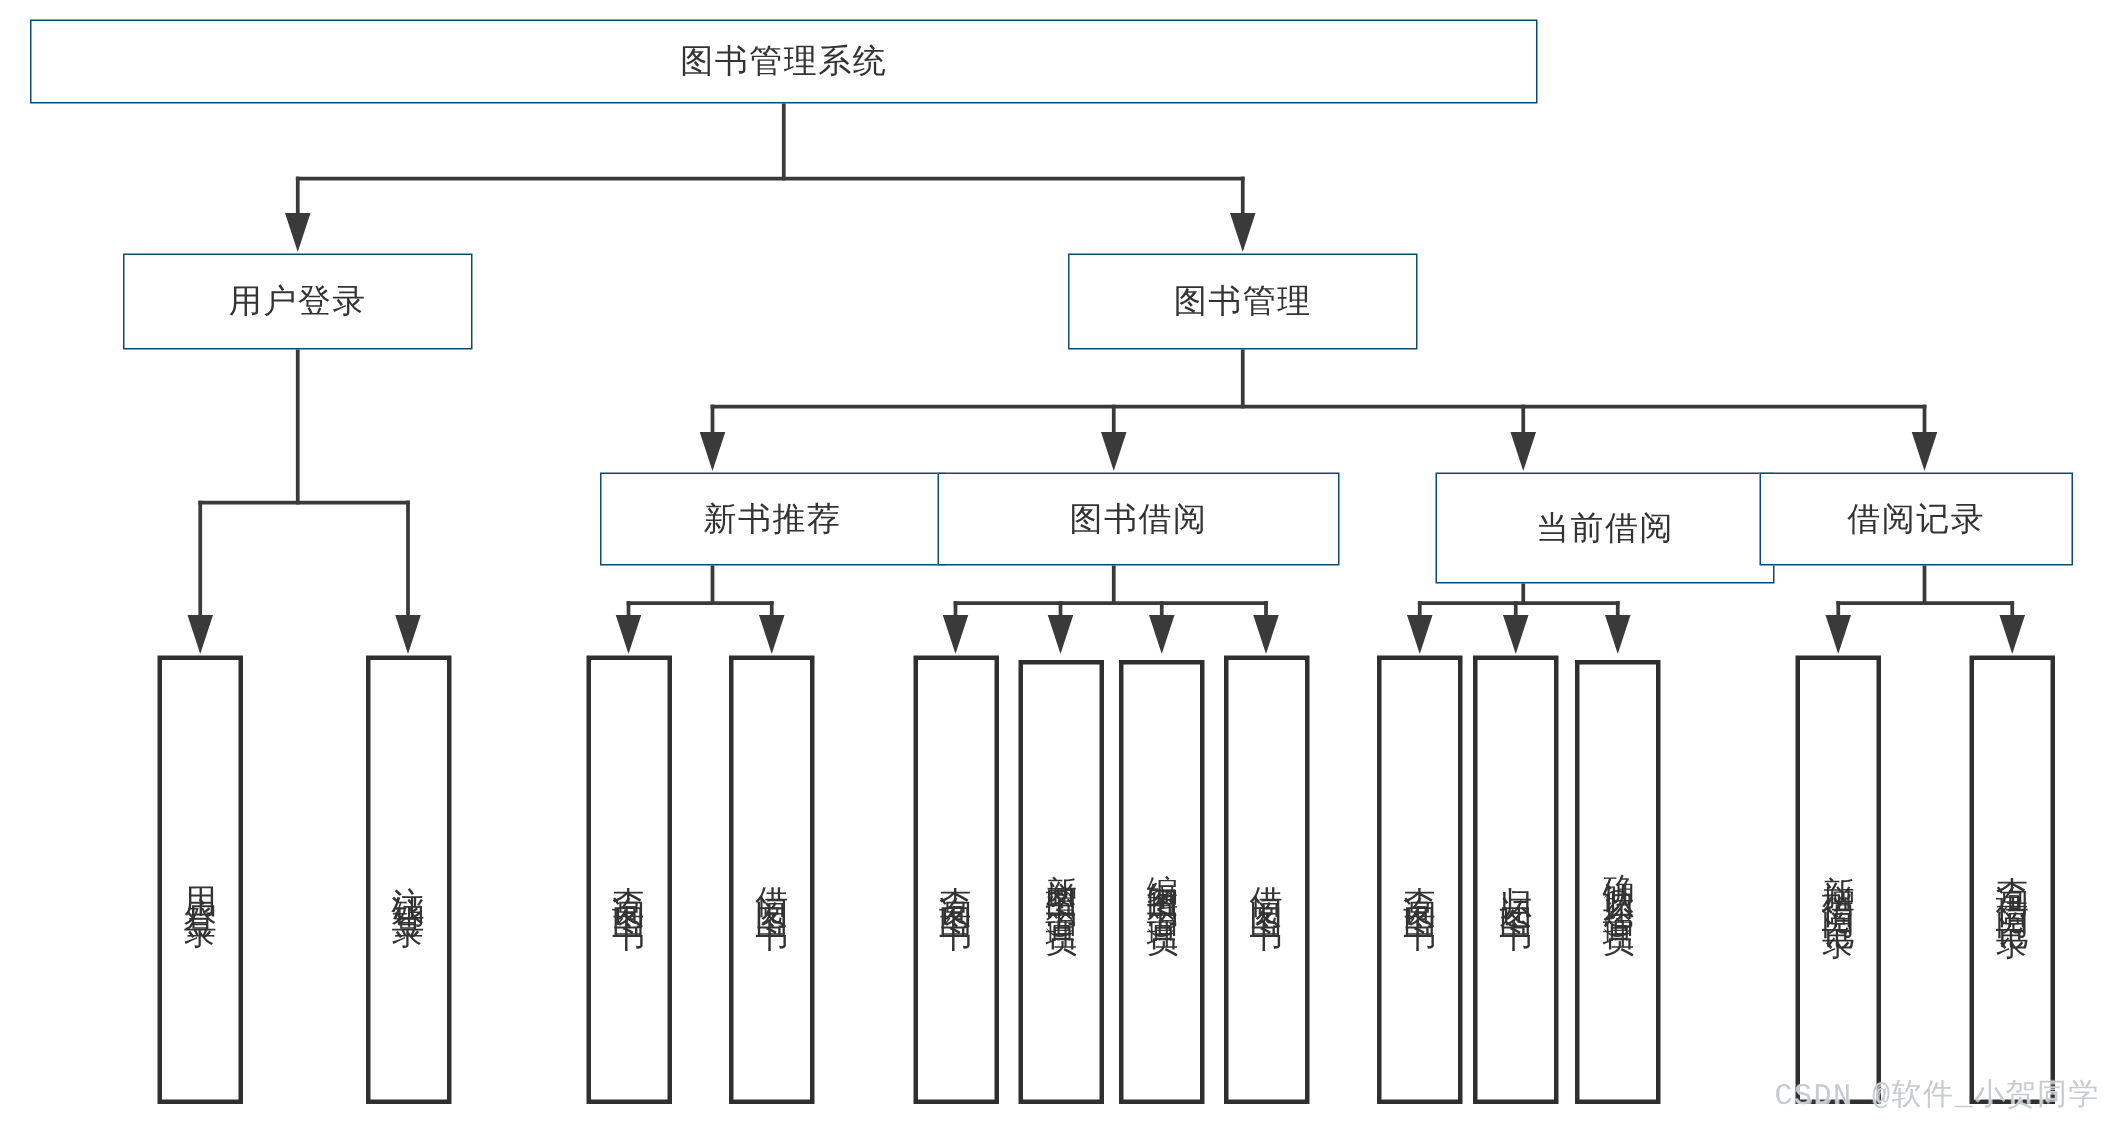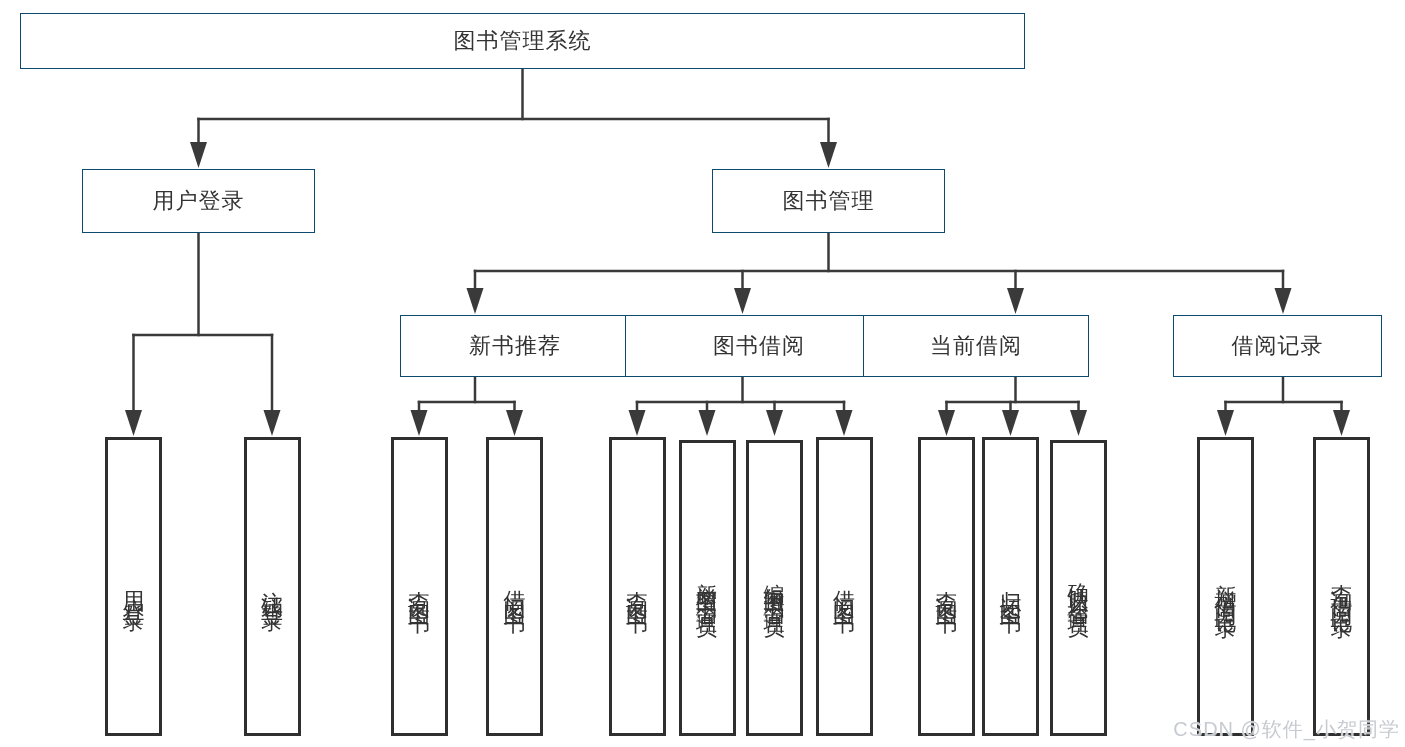--- a/index.html
+++ b/index.html
@@ -38,20 +38,21 @@
   .vbox.long .vtext { font-size:21px; letter-spacing:5px; }
   .watermark {
     position:absolute;
     right:5px; bottom:4px;
     font-size:20px;
     color:#c6cbd1;
     text-shadow:0 0 1px rgba(255,255,255,0.9), 1px 1px 0 rgba(255,255,255,0.6);
     z-index:10;
     letter-spacing:1px;
     white-space:nowrap;
+    font-family:Liberation Mono, monospace;
   }
 </style>
 </head>
 <body>
 
 <div class="canvas">
 
   <svg class="edges" viewBox="0 0 1405 747" xmlns="http://www.w3.org/2000/svg" aria-hidden="true">
     <g stroke="#3a3a3a" stroke-width="2.5" stroke-linecap="square" fill="none">
 
@@ -116,21 +117,21 @@
     </g>
   </svg>
 
   <div class="box" style="left:20px; top:13px; width:1005px; height:56px;">图书管理系统</div>
 
   <div class="box" style="left:82px; top:169px; width:233px; height:64px;">用户登录</div>
   <div class="box" style="left:712px; top:169px; width:233px; height:64px;">图书管理</div>
 
   <div class="box" style="left:360px; top:315px; width:230px; height:62px;margin-left:40px;">新书推荐</div>
   <div class="box" style="left:625px; top:315px; width:268px; height:62px;">图书借阅</div>
-  <div class="box" style="left:863px; top:315px; width:226px; height:62px;">当前借阅</div>
+  <div class="box" style="left:957px; top:315px; width:226px; height:74px;">当前借阅</div>
   <div class="box" style="left:1173px; top:315px; width:209px; height:62px;">借阅记录</div>
 
   <div class="vbox" style="left:105px; top:437px; width:57px; height:299px;">
     <span class="vtext">用户登录</span>
   </div>
   <div class="vbox" style="left:243.5px; top:437px; width:57px; height:299px;">
     <span class="vtext">注销登录</span>
   </div>
 
   <div class="vbox" style="left:390.5px; top:437px; width:57px; height:299px;">

